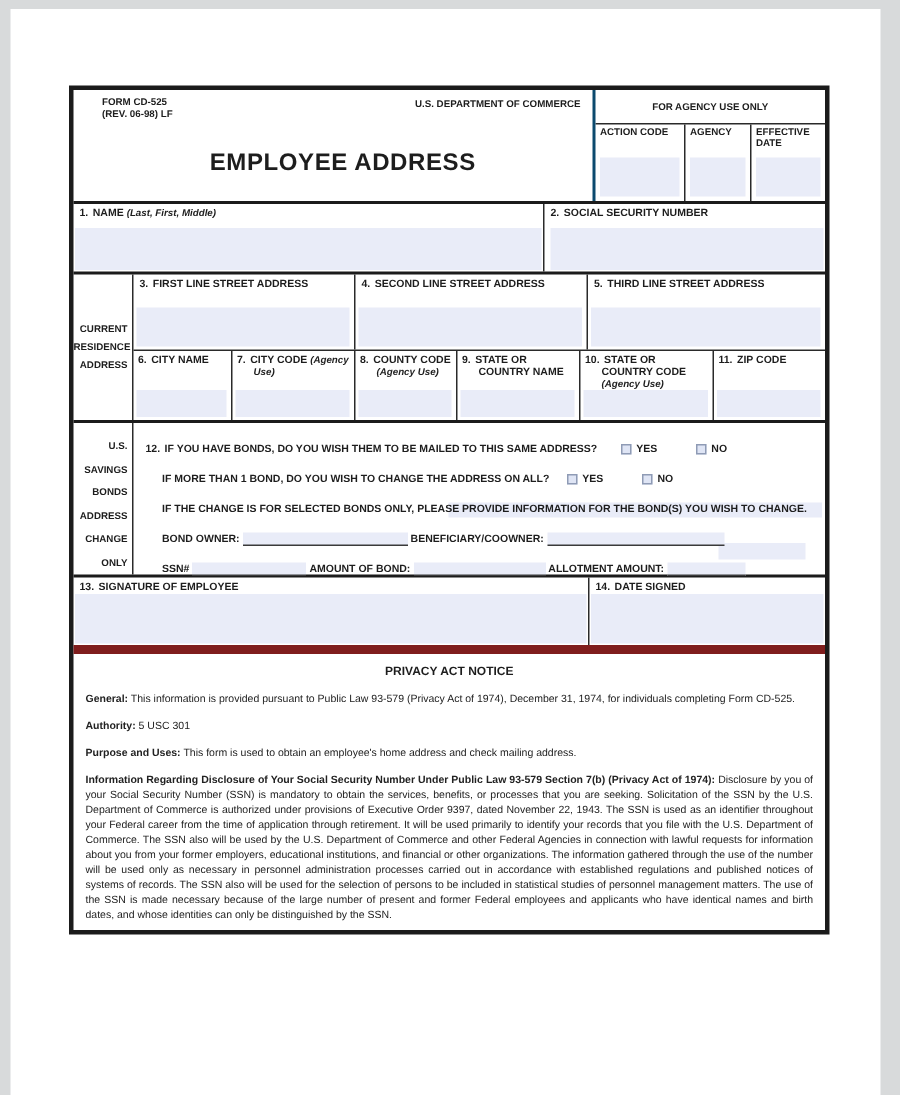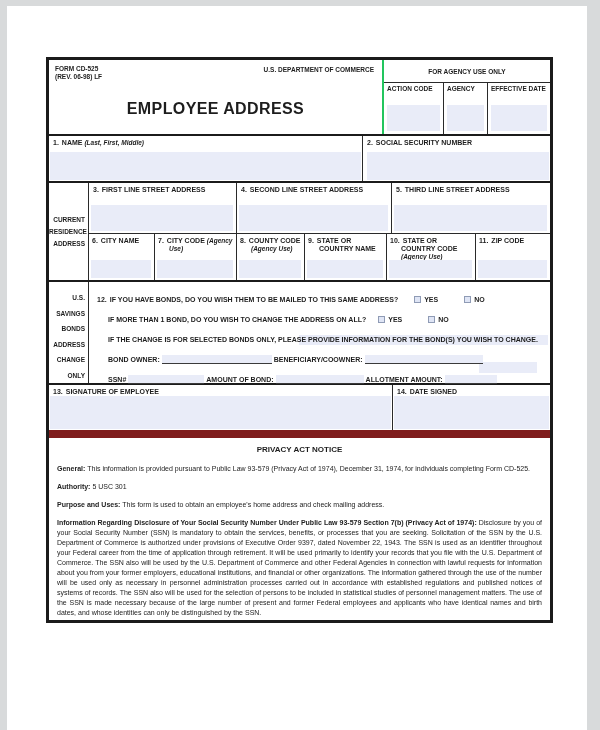--- a/index.html
+++ b/index.html
@@ -23,21 +23,21 @@
   }
   .lbl { font-size:7px; font-weight:bold; line-height:8px; color:#1d1d1d; }
   .hang { padding-left:11px; text-indent:-11px; }
   .num { margin-right:3px; }
   .hint { font-style:italic; font-size:6.5px; font-weight:bold; }
   .fld { position:absolute; background:var(--field, #e9ecf8); }
   .cell { position:relative; padding:3px 4px; }
 
   
   .header-row { height:74px; display:flex; }
-  .hdr-left { width:335px; border-right:2px solid #22c55e; position:relative; padding:5px 15px; }
+  .hdr-left { width:335px; border-right:2px solid #0c4a6e; position:relative; padding:5px 15px;margin-left:13px; }
   .form-number-block { position:absolute; left:6px; top:5px; font-size:6.5px; line-height:8px; font-weight:bold; }
   .form-number-block .rev { font-weight:bold; }
   .dept { position:absolute; right:8px; top:6px; font-size:6.5px; font-weight:bold; }
   .form-title { position:absolute; left:0; right:0; top:40px; text-align:center;
                 font-size:16px; font-weight:bold; letter-spacing:0.4px; }
   .hdr-right { flex:1; display:flex; flex-direction:column; }
   .agency-hdr { height:23px; border-bottom:1px solid #2a2a2a; text-align:center;
                 font-size:6.5px; font-weight:bold; padding-top:8px; }
   .agency-cols { flex:1; display:flex; }
   .agency-col { position:relative; padding:2px 3px; font-size:6.5px; font-weight:bold; }
@@ -88,21 +88,21 @@
   .stray1 { left:210px; right:2px; top:53px; height:10px; }
   .stray2 { left:390px; top:80px; width:58px; height:11px; }
 
   
   .sig-row { height:47px; border-top:2px solid #1b1b1b; display:flex; }
   .sig-cell { width:344px; border-right:1px solid #2a2a2a; }
   .date-cell { flex:1; }
   .sig-fld { left:1px; right:1px; bottom:1px; height:33px; }
 
   
-  .privacy { flex:1; border-top:8px solid #7f1d1d; padding:5px 8px 0 8px; overflow:hidden; }
+  .privacy { flex:1; border-top:6px solid #7f1d1d; padding:5px 8px 0 8px; overflow:hidden; }
   .privacy-title { text-align:center; font-size:8px; font-weight:bold; margin:2px 0 10px 0; }
   .privacy p { font-size:7px; line-height:10px; color:#222; margin-bottom:8px; }
   .privacy p.block { text-align:justify; margin-bottom:0; }
   .plabel { font-weight:bold; }
 </style>
 </head>
 <body>
 
 <div class="edge edge-left"></div>
 <div class="edge edge-right"></div>

